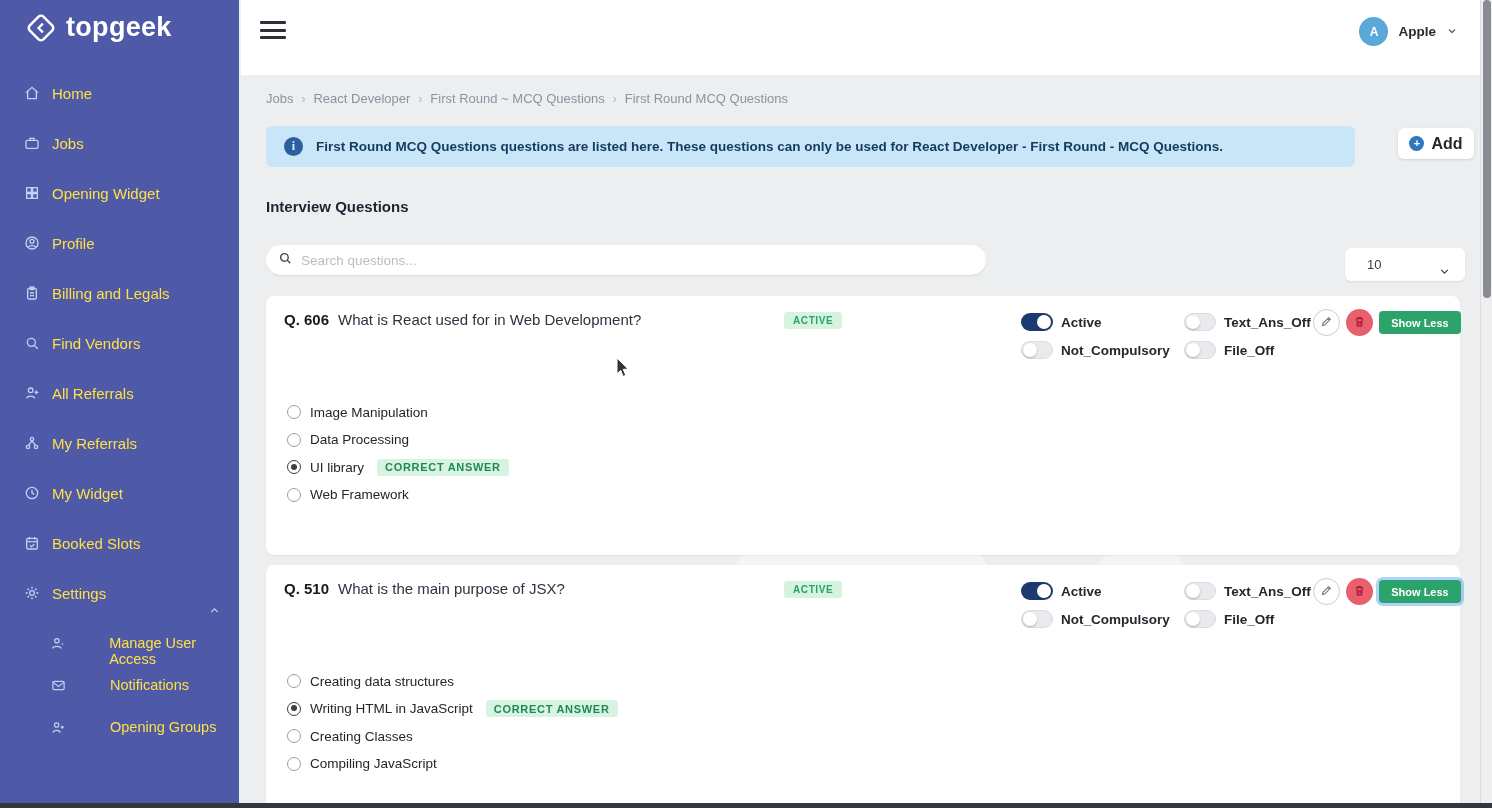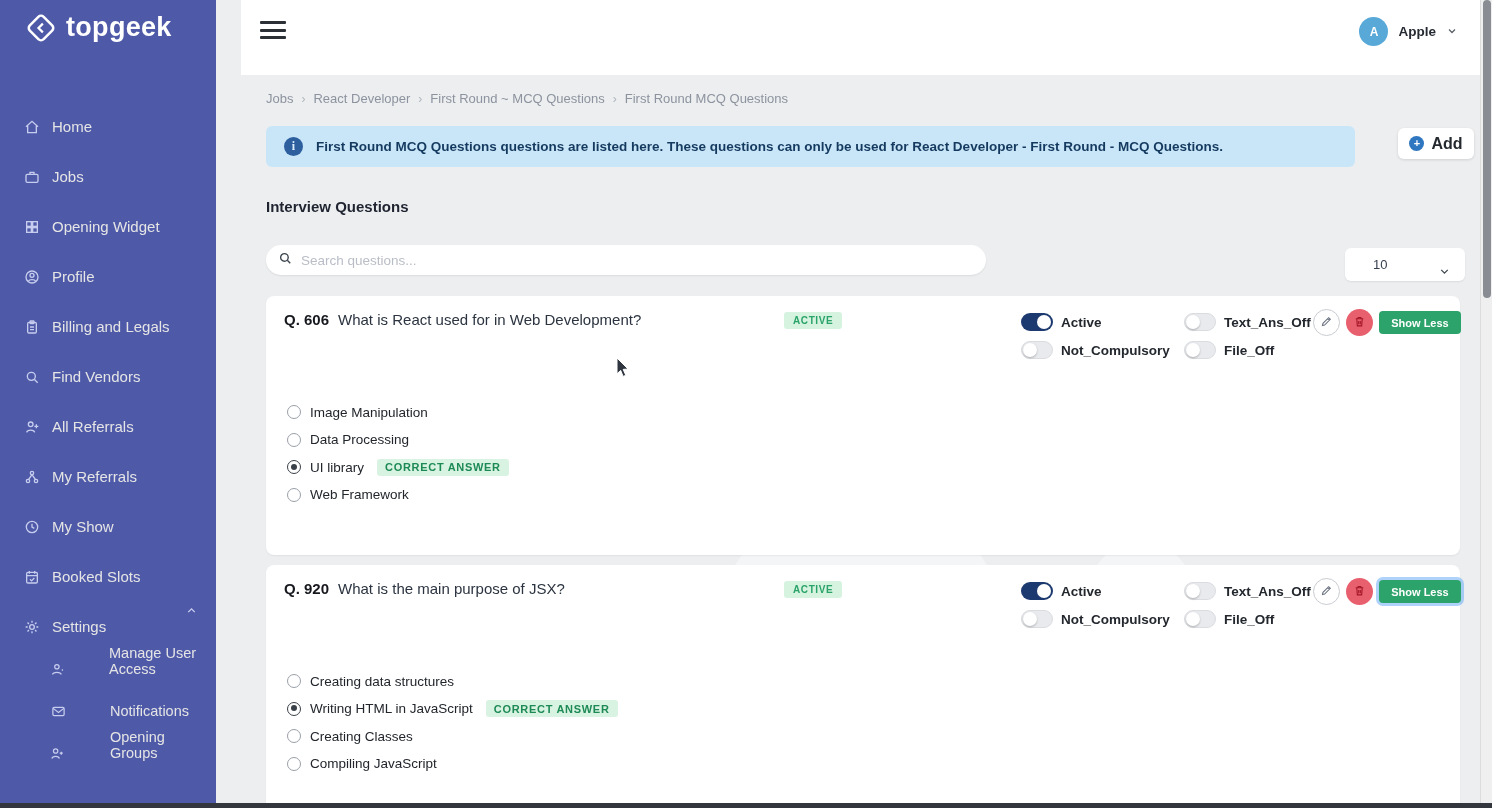--- a/index.html
+++ b/index.html
@@ -1,25 +1,25 @@
 <!DOCTYPE html>
 <html><head>
 <meta charset="utf-8">
 <style>
   * { margin:0; padding:0; box-sizing:border-box; }
   html,body { width:1492px; height:808px; overflow:hidden; }
   body { font-family:"Liberation Sans", sans-serif; position:relative; background:#eceef0; }
 
   
-  .sidebar { position:absolute; left:0; top:0; width:216px; height:808px; background:#4e59a8; color:#dbe0f4; z-index:5; }
+  .sidebar { position:absolute; left:0; top:0; width:239px; height:808px; background:#4e59a8; color:#dbe0f4; z-index:5; }
   .logo-row { display:flex; align-items:center; gap:10px; padding:12px 0 0 26px; }
   .logo-icon { width:30px; height:30px; }
   .logo-text { font-size:27px; font-weight:bold; color:#ffffff; letter-spacing:.3px; }
   .nav { position:absolute; top:85px; left:0; right:0; }
-  .nav-item { height:50px; display:flex; align-items:flex-end; gap:12px; padding-left:24px; font-size:15px; color:#e5e5e5; cursor:pointer; position:relative; }
+  .nav-item { height:50px; display:flex; align-items:flex-start; gap:12px; padding-left:24px; font-size:15px; color:#fde047; cursor:pointer; position:relative; }
   .nav-item .nicon { width:16px; height:16px; display:flex; align-items:center; justify-content:center; }
   .nav-item svg { width:16px; height:16px; stroke:#c7cdee; }
   .nav-item .chev { position:absolute; right:18px; top:18px; }
   .nav-item .chev svg { width:13px; height:13px; }
   .nav-sub { height:42px; padding-left:50px; font-size:14.5px;gap:44px; }
   .nav-sub svg { width:15px; height:15px; }
 
   
   .topbar { position:absolute; left:241px; top:0; width:1239px; height:75px; background:#ffffff; z-index:2; }
   .hamburger { position:absolute; left:19px; top:21px; width:26px; cursor:pointer; }
@@ -48,21 +48,21 @@
   .add-label { font-size:16px; font-weight:bold; color:#24292f; }
 
   .section-title { position:absolute; left:25px; top:123px; font-size:15px; font-weight:bold; color:#1f2430; z-index:1;text-align:right; }
 
   .searchbar { position:absolute; left:25px; top:170px; width:720px; height:30px; background:#fff; border-radius:16px; box-shadow:0 1px 2px rgba(0,0,0,.08); display:flex; align-items:center; padding:8px 12px; gap:9px; z-index:1; }
   .searchbar svg { width:14px; height:14px; stroke:#3e4650; flex:0 0 auto; }
   .searchbar input { border:none; outline:none; flex:1; font-size:13.5px; color:#333; background:transparent; font-family:"Liberation Sans", sans-serif; }
   .searchbar input::placeholder { color:#b9bdc6; }
 
   .pagesize { position:absolute; left:1104px; top:173px; width:120px; height:33px; background:#fff; border-radius:6px; box-shadow:0 1px 2px rgba(0,0,0,.08); display:flex; align-items:center; cursor:pointer; z-index:1; }
-  .pagesize .val { font-size:13px; color:#374151; padding-left:28px; }
+  .pagesize .val { font-size:13px; color:#374151; padding-left:22px; }
   .pagesize svg { width:13px; height:13px; stroke:#454b54; position:absolute; right:14px; }
 
   
   .card { position:absolute; left:25px; width:1194px; background:#ffffff; border-radius:8px; box-shadow:0 1px 2px rgba(0,0,0,.06); z-index:1; }
   .card1 { top:221px; height:259px; }
   .card2 { top:490px; height:250px; }
   .q-head { position:absolute; left:18px; top:15px; display:flex; gap:9px; align-items:baseline; }
   .q-num { font-size:15px; font-weight:bold; color:#16181d; }
   .q-text { font-size:15px; color:#2b3440; }
   .status-badge { position:absolute; left:518px; top:16px; background:#d6f3e0; color:#2aa368; font-size:10px; font-weight:bold; letter-spacing:.6px; padding:3px 9px; border-radius:3px; }
@@ -188,21 +188,21 @@
         </span>
       <span>My Referrals</span>
     </div>
     <div class="nav-item">
       <span class="nicon">
           <svg viewBox="0 0 24 24" fill="none" stroke-width="2">
             <circle cx="12" cy="12" r="8.5"></circle>
             <path d="M12 7 v5 l3.5 2"></path>
           </svg>
         </span>
-      <span>My Show</span>
+      <span>My Widget</span>
     </div>
     <div class="nav-item">
       <span class="nicon">
           <svg viewBox="0 0 24 24" fill="none" stroke-width="2">
             <rect x="4" y="5" width="16" height="16" rx="2"></rect>
             <path d="M8 3 v4 M16 3 v4 M4 10 h16 M9 15.5 l2.3 2.3 L15.5 13.5"></path>
           </svg>
         </span>
       <span>Booked Slots</span>
     </div>
@@ -358,21 +358,21 @@
       </div>
       <div class="opt">
         <span class="radio"></span>
         <span class="opt-label">Web Framework</span>
       </div>
     </div>
   </div>
 
   <div class="card card2">
     <div class="q-head">
-      <span class="q-num">Q. 920</span>
+      <span class="q-num">Q. 510</span>
       <span class="q-text">What is the main purpose of JSX?</span>
     </div>
     <span class="status-badge">ACTIVE</span>
 
     <div class="tgl-row" style="left:755px; top:17px;">
       <span class="toggle on"></span>
       <span class="tgl-label">Active</span>
     </div>
     <div class="tgl-row" style="left:918px; top:17px;">
       <span class="toggle off"></span>

